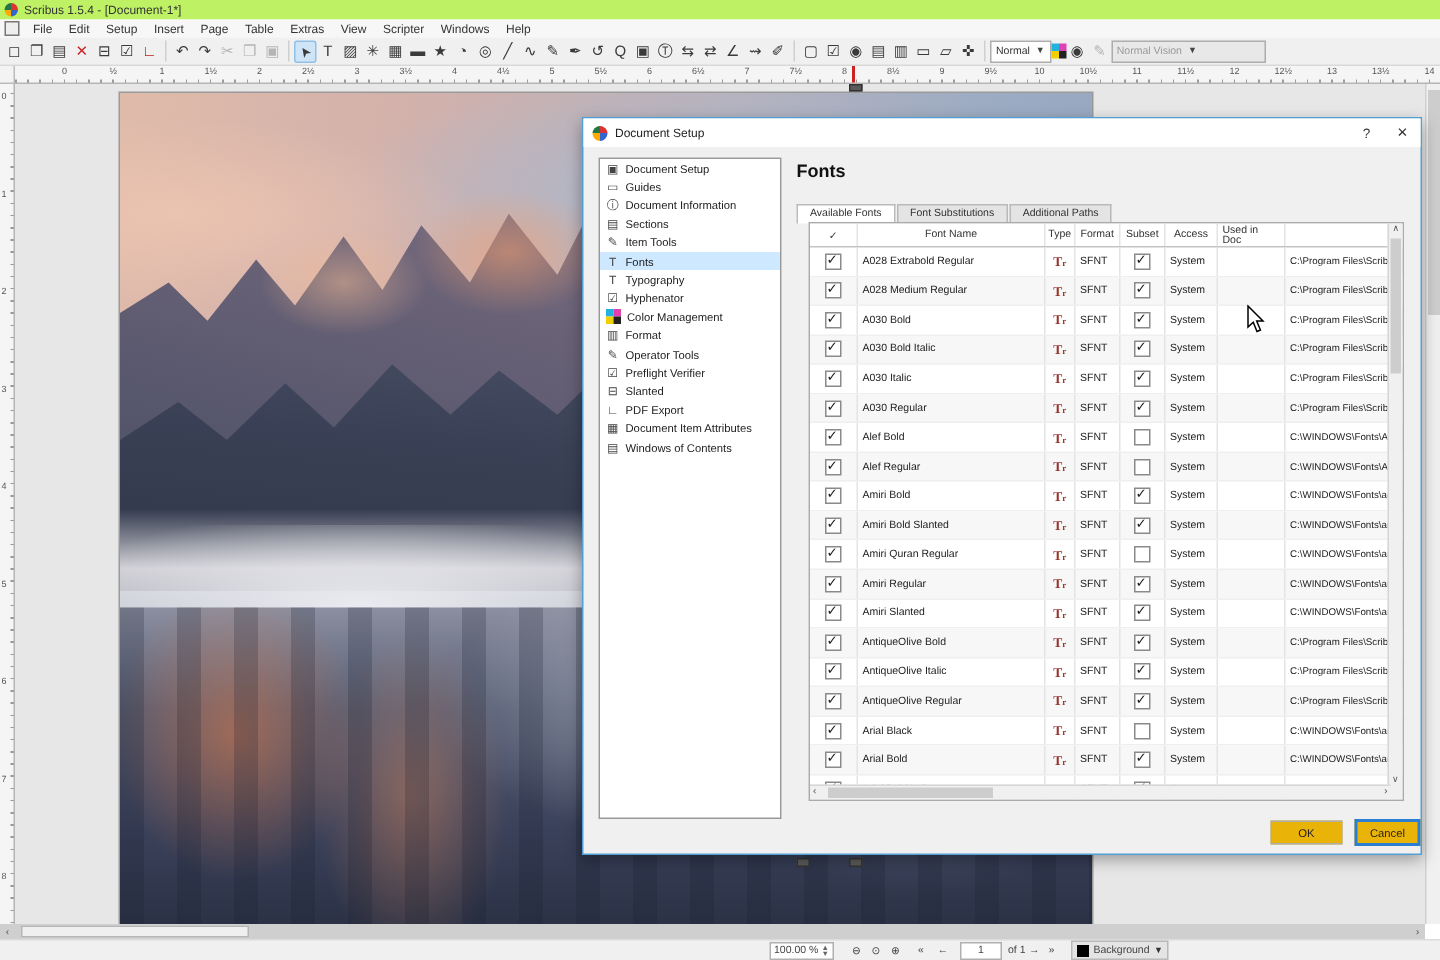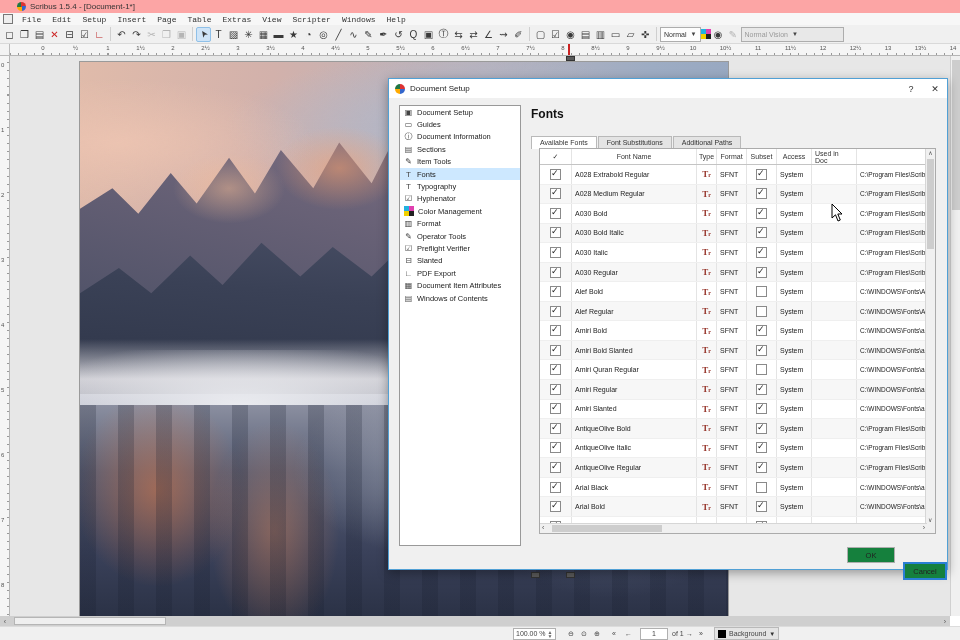--- a/index.html
+++ b/index.html
@@ -1,28 +1,28 @@
 <!DOCTYPE html>
 <html><head>
 <meta charset="utf-8">
 <style>
   html,body{margin:0;padding:0;background:#fff;}
   #app{position:relative;width:960px;height:640px;overflow:hidden;
        font-family:"Liberation Sans","DejaVu Sans",sans-serif;
        -webkit-font-smoothing:antialiased;background:#fff;}
   
-  .titlebar{position:absolute;left:0;top:0;width:960px;height:13px;background:#fca5a5;
-            display:flex;align-items:center;gap:4px;padding-left:17px;box-sizing:border-box;}
+  .titlebar{position:absolute;left:0;top:0;width:960px;height:13px;background:#bef264;
+            display:flex;align-items:center;gap:4px;padding-left:3px;box-sizing:border-box;}
   .titlebar .appicon{width:9px;height:9px;border-radius:50%;
       background:conic-gradient(#d33 0 25%,#36c 25% 50%,#fa0 50% 75%,#274 75%);flex:none;}
   .titlebar .title{font-size:8px;color:#333;}
   .menubar{position:absolute;left:0;top:13px;width:960px;height:12px;background:#f7f7f7;
            display:flex;align-items:center;gap:1px;padding-left:3px;box-sizing:border-box;}
   .menubar .docicon{width:8px;height:8px;border:1px solid #777;background:#eee;flex:none;margin-right:3px;}
-  .menu-item{font-size:8px;color:#333;padding:0 5px;font-family:Liberation Mono, monospace;}
+  .menu-item{font-size:8px;color:#333;padding:0 5px;}
   .toolbar{position:absolute;left:0;top:25px;width:960px;height:19px;background:#f0f0f0;
            border-bottom:1px solid #d9d9d9;display:flex;align-items:center;padding-left:2px;box-sizing:border-box;}
   .tb-btn{width:15px;height:15px;display:flex;align-items:center;justify-content:center;
           font-size:10px;color:#3a3a3a;flex:none;border-radius:2px;}
   .tb-btn.active{background:#cfe4f7;border:1px solid #8fc0e8;box-sizing:border-box;}
   .tb-btn.disabled{color:#b5b5b5;}
   .tb-btn .rot{display:inline-block;transform:rotate(-125deg);font-size:9px;}
   .tb-sep{width:1px;height:14px;background:#cfcfcf;margin:0 3px;flex:none;}
   .tb-select{height:13px;border:1px solid #adadad;background:#fdfdfd;display:flex;align-items:center;
              font-size:7px;color:#333;padding:0 3px;gap:4px;flex:none;}
@@ -124,23 +124,23 @@
   .c6{width:45px;}
   .c7{width:70px;font-size:6.5px;white-space:nowrap;border-right:none;}
   .cb{width:9px;height:9px;border:1px solid #8a8a8a;background:#fff;position:relative;flex:none;}
   .cb.checked::after{content:"✓";position:absolute;left:0px;top:-2px;font-size:9px;color:#222;}
   .tglyph{color:#96352b;font-family:"Liberation Serif","DejaVu Serif",serif;font-size:9px;font-weight:bold;}
   .tglyph small{font-size:6px;}
   .tv-scroll{position:absolute;right:0;top:0;width:10px;height:100%;background:#f0f0f0;border-left:1px solid #d6d6d6;box-sizing:border-box;font-size:6px;color:#555;text-align:center;}
   .tv-scroll .thumb{position:absolute;left:1px;top:10px;width:7px;height:90px;background:#cdcdcd;}
   .th-scroll{position:absolute;left:0;bottom:0;width:387px;height:10px;background:#f0f0f0;border-top:1px solid #d6d6d6;box-sizing:border-box;font-size:7px;color:#555;}
   .th-scroll .thumb{position:absolute;left:12px;top:1px;width:110px;height:7px;background:#cdcdcd;}
-  .dlg-btn{position:absolute;height:16px;background:#15803d;border:1px solid #adadad;font-size:7.5px;color:#222;display:flex;align-items:center;justify-content:center;box-sizing:border-box;}
+  .dlg-btn{position:absolute;height:16px;background:#eab308;border:1px solid #adadad;font-size:7.5px;color:#222;display:flex;align-items:center;justify-content:center;box-sizing:border-box;}
   #ok-btn{left:458px;top:468px;width:48px;}
-  #cancel-btn{left:514px;top:467px;width:44px;height:18px;border:2px solid #2a7fd4;margin-top:16px;}
+  #cancel-btn{left:514px;top:467px;width:44px;height:18px;border:2px solid #2a7fd4;}
   
   .caption{position:absolute;left:245px;top:590px;width:472px;height:50px;background:rgba(255,255,255,.87);
            display:flex;align-items:center;justify-content:center;}
   .caption span{font-size:27px;color:#4d4d4d;letter-spacing:.5px;}
   .cursor{position:absolute;left:831px;top:203px;z-index:50;}
 </style>
 </head>
 <body>
 
 <div id="app">

